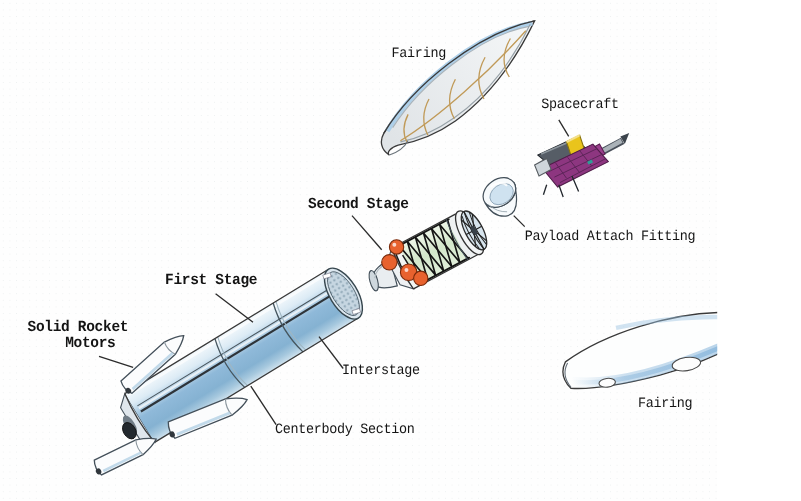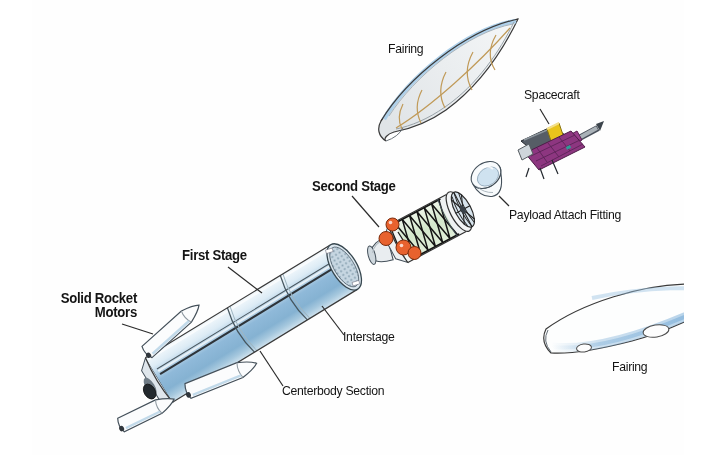--- a/index.html
+++ b/index.html
@@ -1,22 +1,21 @@
 <!DOCTYPE html>
 <html><head>
 <meta charset="utf-8">
 <style>
   html,body{margin:0;padding:0;background:#ffffff;}
   .stage{
     position:relative;width:652px;height:455px;overflow:hidden;
     background-color:#fefefe;
     background-image:radial-gradient(circle,#eef1f1 0.6px,transparent 0.7px);
     background-size:6px 6px;
-    font-family:Liberation Sans, sans-serif;
-    margin-left:32px;
+    font-family:Liberation Mono, monospace;
   }
   svg{position:absolute;left:0;top:0;}
   .lbl{
     position:absolute;color:#141414;font-size:13px;line-height:14px;
     letter-spacing:-0.3px;white-space:nowrap;
     transform:scaleX(0.94);transform-origin:0 0;
   }
   .lbl.bold{font-weight:700;font-size:14px;}
   .lbl.rt{text-align:right;transform-origin:100% 0;}
 </style>

